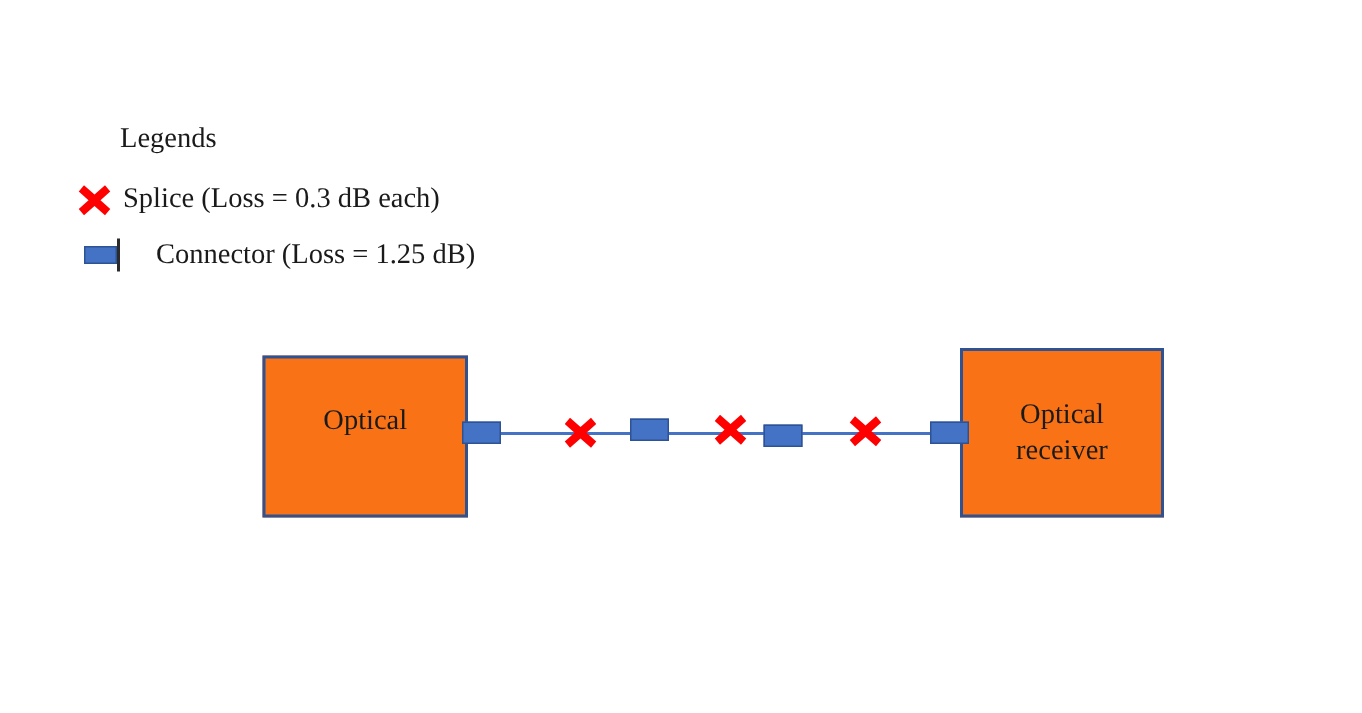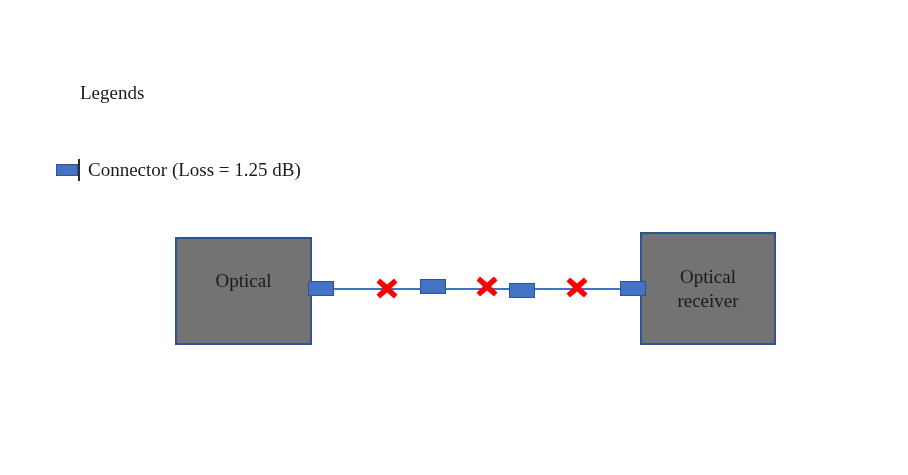--- a/index.html
+++ b/index.html
@@ -34,21 +34,21 @@
     white-space: nowrap;
   }
   .legend-row {
     position: absolute;
     height: 26px;
     display: flex;
     align-items: center;
     white-space: nowrap;
   }
   #legend-row-splice { left: 40px; top: 120px; }
-  #legend-row-connector { left: 44px; top: 157px; }
+  #legend-row-connector { left: 44px; top: 157px; gap: 16px; }
 
   .legend-label {
     font-size: 19px;
     line-height: 24px;
     margin-left: 8px;
     white-space: nowrap;
   }
   #legend-row-connector .legend-label { margin-left: 6px; }
 
   
@@ -92,21 +92,21 @@
   #diagram {
     position: absolute;
     left: 0;
     top: 0;
     width: 908px;
     height: 475px;
   }
 
   .device-box {
     position: absolute;
-    background: #737373;
+    background: #f97316;
     border: 2px solid #2E5395;
     box-sizing: border-box;
     display: flex;
     flex-direction: column;
     align-items: center;
     justify-content: center;
   }
   .device-box .device-line {
     font-size: 19px;
     line-height: 22px;
@@ -155,20 +155,28 @@
   }
   .link-splice svg { display: block; }
 </style>
 </head>
 <body>
 
 <div id="legend-block">
 
   <div id="legend-title">Legends</div>
 
+  <div class="legend-row" id="legend-row-splice">
+    <span class="splice-icon">
+      <svg width="22" height="21" viewBox="0 0 22 21">
+        <path d="M4.0 0.5 L11.0 6.6 L18.0 0.5 L21.5 4.6 L15.0 10.5 L21.5 16.4 L18.0 20.5 L11.0 14.4 L4.0 20.5 L0.5 16.4 L7.0 10.5 L0.5 4.6 Z" fill="#FF0000"></path>
+      </svg>
+    </span>
+    <span class="legend-label">Splice (Loss = 0.3 dB each)</span>
+  </div>
 
   <div class="legend-row" id="legend-row-connector">
     <span class="legend-connector-icon">
       <span class="lc-rect"></span>
       <span class="lc-tick"></span>
     </span>
     <span class="legend-label">Connector (Loss = 1.25 dB)</span>
   </div>
 
 </div>

